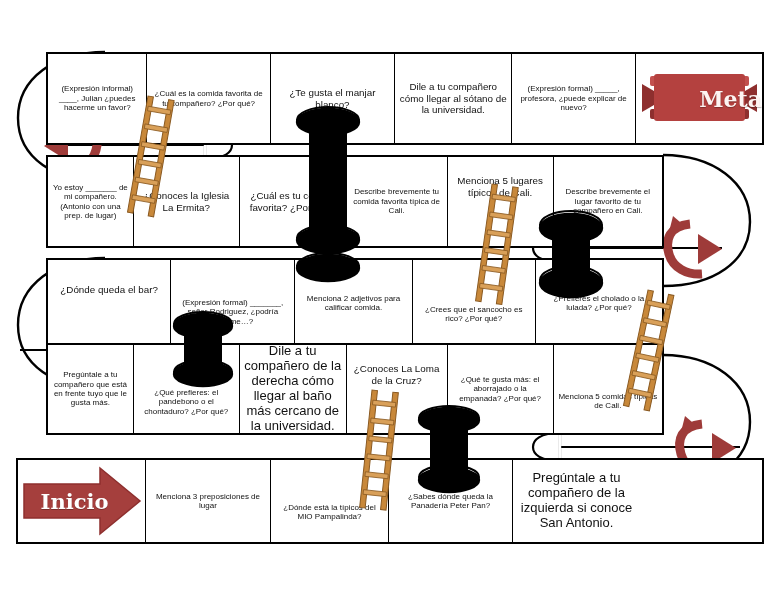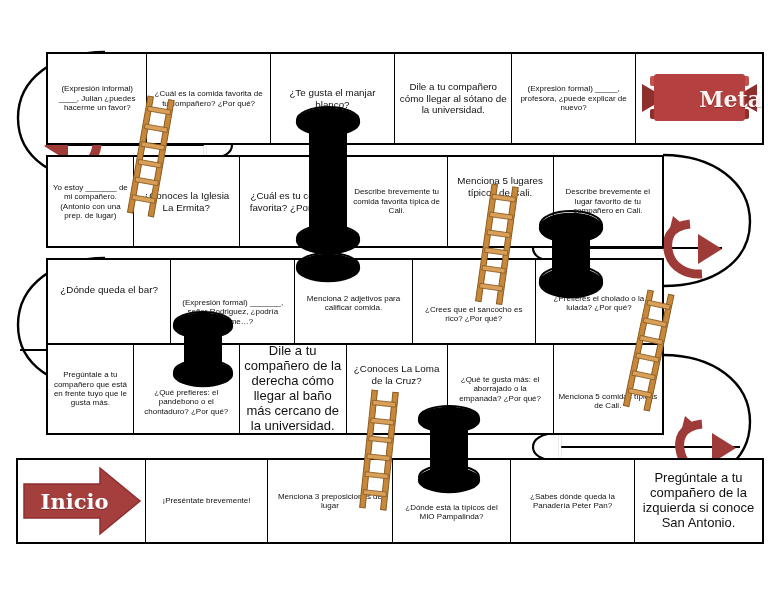--- a/index.html
+++ b/index.html
@@ -226,23 +226,20 @@
   </div>
 
   <div class="row" style="left:16px;top:458px;width:748px;height:86px;">
     <div class="cell" style="width:128px;padding:8px">
       <div class="inicio">
         <svg width="128" height="82" viewBox="0 0 128 82">
           <polygon points="6,24 82,24 82,8 122,41 82,74 82,58 6,58" fill="#a53f3d" stroke="#8e2f2e" stroke-width="1.5"></polygon>
         </svg>
         <span class="lbl">Inicio</span>
       </div>
-    </div>
-    <div class="cell" style="width:122px">
-      <div class="txt sm">¡Preséntate brevemente!</div>
     </div>
     <div class="cell" style="width:125px">
       <div class="txt sm">Menciona 3 preposiciones de lugar</div>
     </div>
     <div class="cell" style="width:118px">
       <div class="txt sm" style="margin-top:22px">¿Dónde está la típicos del MIO Pampalinda?</div>
     </div>
     <div class="cell" style="width:124px">
       <div class="txt sm">¿Sabes dónde queda la Panadería Peter Pan?</div>
     </div>

